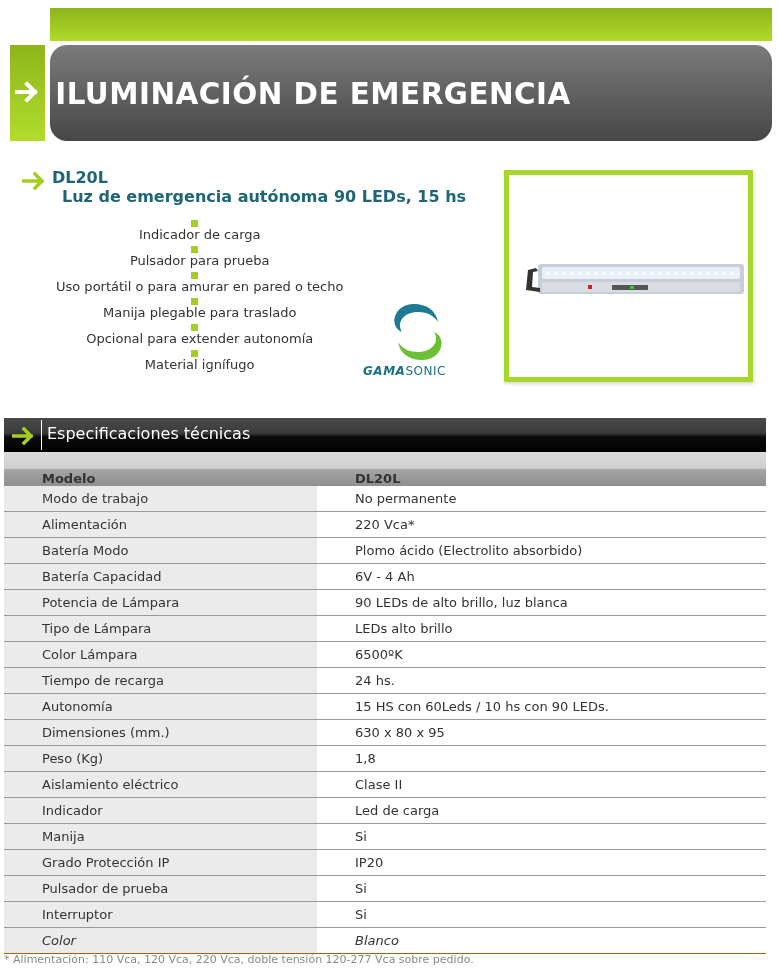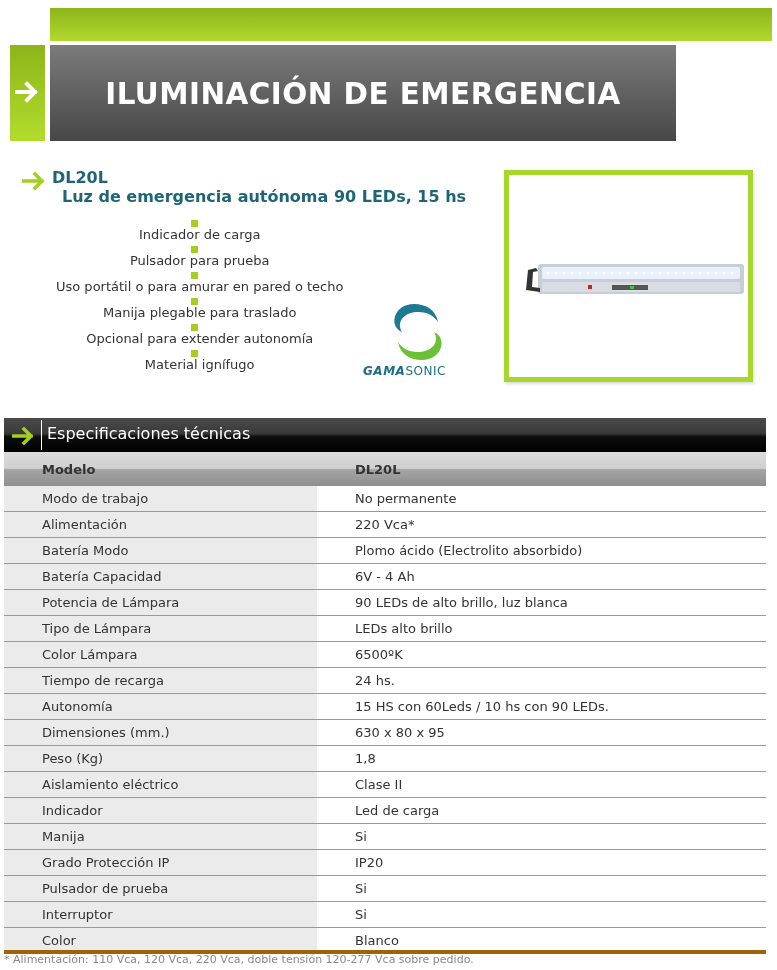--- a/index.html
+++ b/index.html
@@ -4,22 +4,22 @@
   <style>
     * { box-sizing: border-box; margin: 0; padding: 0; }
     html, body { width: 777px; height: 970px; background: #ffffff; overflow: hidden; }
     body { position: relative; font-family: "DejaVu Sans", sans-serif; color: #333; }
 
     .top-green { position: absolute; left: 50px; top: 8px; width: 722px; height: 33px;
       background: linear-gradient(#8db51a, #b2d92a); }
     .side-green { position: absolute; left: 10px; top: 45px; width: 35px; height: 96px;
       background: linear-gradient(#8db51a, #b2dc2c); }
     .side-green .arrow { position: absolute; left: 5px; top: 34px; width: 26px; height: 26px; }
-    .grey-header { position: absolute; left: 50px; top: 45px; width: 626px; height: 96px;
-      background: linear-gradient(#7b7b7b, #474747); display: flex; align-items: center; justify-content: center; }
+    .grey-header { position: absolute; left: 50px; top: 45px; width: 722px; height: 96px;
+      background: linear-gradient(#7b7b7b, #474747); display: flex; align-items: center; justify-content: flex-start; border-radius: 17px; }
     .grey-header h1 { font-family: "DejaVu Sans", sans-serif; font-weight: bold; font-size: 30px; color: #fff;
       letter-spacing: 0.5px; transform: scaleX(0.98); }
 
     .product { position: absolute; left: 22px; top: 168px; }
     .product .arrow { position: absolute; left: 0; top: 3px; width: 26px; height: 20px; }
     .product .code { position: absolute; left: 30px; top: 0; font-weight: bold; font-size: 16px; color: #1d6577; white-space: nowrap; }
     .product .subtitle { position: absolute; left: 30px; top: 19px; font-weight: bold; font-size: 16px; color: #1d6577; white-space: nowrap; margin-left: 10px; }
 
     .features { position: absolute; left: 56px; top: 220px; list-style: none; }
     .features li { height: 26px; font-size: 13px; color: #333; display: flex; align-items: center; white-space: nowrap; flex-direction: column; }
@@ -32,29 +32,29 @@
     .product-photo { position: absolute; left: 504px; top: 170px; width: 249px; height: 212px;
       border: 5px solid #a8d62a; background: #fff; box-shadow: 1px 2px 3px rgba(0,0,0,0.15); }
     .lamp { position: absolute; left: 13px; top: 85px; width: 224px; height: 40px; }
 
     .spec { position: absolute; left: 4px; top: 418px; width: 762px; }
     .spec-title { position: relative; height: 34px; background: linear-gradient(#4a4a4a 0%, #3a3a3a 45%, #0d0d0d 55%, #000 100%); }
     .spec-title .arrow { position: absolute; left: 8px; top: 9px; width: 26px; height: 18px; }
     .spec-title .divider { position: absolute; left: 37px; top: 2px; width: 1px; height: 30px; background: #fff; }
     .spec-title h2 { position: absolute; left: 43px; top: 6px; font-weight: normal; font-size: 16px; color: #fff; white-space: nowrap; }
 
-    .spec-head { display: flex; height: 34px; background: linear-gradient(#dcdcdc 0%, #cfcfcf 48%, #a4a4a4 52%, #8f8f8f 100%); align-items: center; }
+    .spec-head { display: flex; height: 34px; background: linear-gradient(#dcdcdc 0%, #cfcfcf 48%, #a4a4a4 52%, #8f8f8f 100%); align-items: flex-end; }
     .spec-head span { font-weight: bold; font-size: 13px; color: #333; }
     .spec-head .c1 { width: 313px; padding-left: 38px; }
     .spec-head .c2 { padding-left: 38px; }
 
     .row { display: flex; height: 26px; border-bottom: 1px solid #9a9a9a; }
     .row .c1 { width: 313px; background: #ebebeb; padding-left: 38px; font-size: 13px; line-height: 25px; color: #333; white-space: nowrap; }
     .row .c2 { flex: 1; background: #fff; padding-left: 38px; font-size: 13px; line-height: 25px; color: #333; white-space: nowrap; }
-    .row:last-child { border-bottom: 4px solid #a16207; }
+    .row:last-child { border-bottom: 1px solid #a16207; font-style: italic; }
 
     .footnote { position: absolute; left: 4px; top: 953px; font-size: 11px; color: #8a8a8a; white-space: nowrap; }
   </style>
 </head>
 <body>
 
 <div class="top-green"></div>
 
 <div class="side-green">
   <svg class="arrow" viewBox="0 0 26 26">

